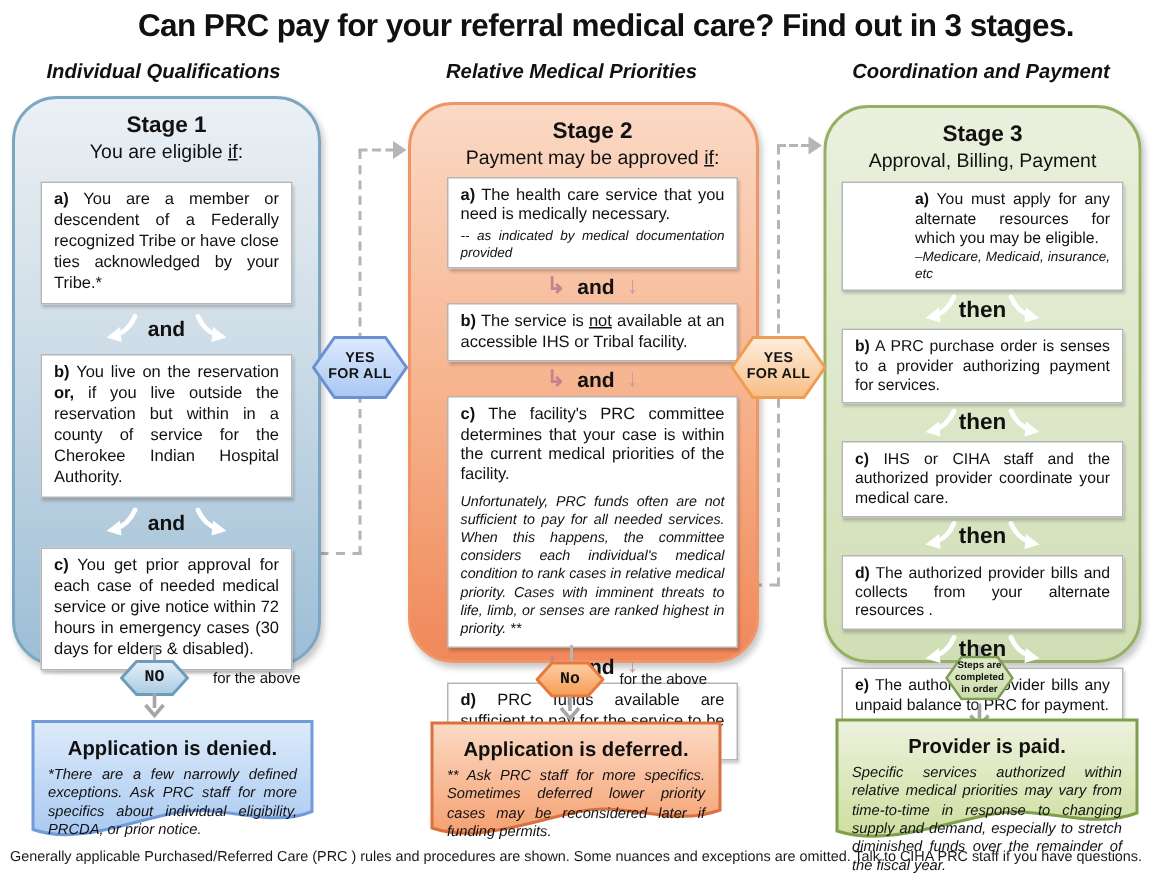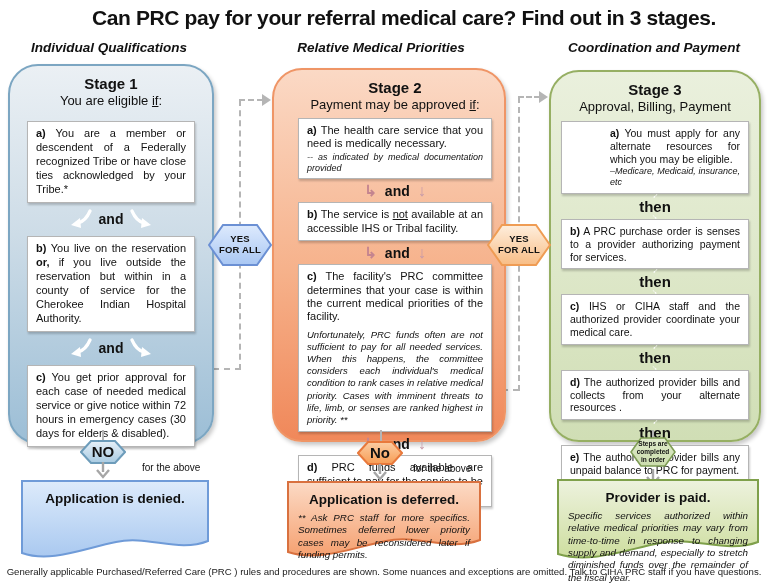--- a/index.html
+++ b/index.html
@@ -29,34 +29,34 @@
   .s1 .wbox{margin:0 17px;font-size:11px;line-height:1.27;}
   .s2 .wbox{margin:0 12px;font-size:11px;line-height:1.22;}
   .s3 .wbox{margin:0 10px;font-size:10.5px;line-height:1.22;}
   .s1 .first{margin-top:13px;}
   .s2 .first{margin-top:6px;}
   .s3 .first{margin-top:7px;padding-left:48px;}
   .note{font-style:italic;font-size:9px;line-height:1.2;margin-top:1px;}
   .bignote{font-style:italic;font-size:9.5px;line-height:1.28;margin-top:5px;text-align:justify;}
   .androw{display:flex;align-items:center;justify-content:center;gap:6px;font-weight:bold;}
   .s1 .androw{height:33px;font-size:14px;}
-  .s3 .thenrow{height:25px;font-size:15px;display:flex;align-items:center;justify-content:center;gap:0;font-weight:bold;flex-direction:column;}
+  .s3 .thenrow{height:25px;font-size:15px;display:flex;align-items:center;justify-content:center;gap:0;font-weight:bold;}
   .androw2{height:23px;display:flex;align-items:center;justify-content:center;gap:8px;font-weight:bold;font-size:14px;}
   .glyph{color:#c4848f;font-weight:bold;font-size:15px;line-height:1;}
   .glyph.down{font-size:16px;color:#c79aa8;}
   
   .hex{position:absolute;}
   .hex svg{position:absolute;left:0;top:0;width:100%;height:100%;}
   .hex .hextext{position:absolute;left:0;top:0;width:100%;height:100%;
     display:flex;flex-direction:column;align-items:center;justify-content:center;
     font-weight:bold;line-height:1.15;}
   .hex-yes .hextext{font-size:9.5px;letter-spacing:.2px;}
-  .hex-no .hextext{font-size:15px;}
+  .hex-no .hextext{font-size:11px;font-family:Liberation Mono, monospace;}
   .hex-steps .hextext{font-size:6.5px;font-weight:bold;line-height:1.25;}
-  .sidelabel{position:absolute;font-size:10px;margin-top:15px;}
+  .sidelabel{position:absolute;font-size:10px;}
   
   .dash-h{position:absolute;border-top:2px dashed #b5b5b5;}
   .dash-v{position:absolute;border-left:2px dashed #b5b5b5;}
   .dash-arrow{position:absolute;width:0;height:0;border-top:6px solid transparent;
     border-bottom:6px solid transparent;border-left:9px solid #b5b5b5;}
   
   .banner{position:absolute;}
   .banner svg.shape{position:absolute;left:0;top:0;width:100%;height:100%;}
   .banner .btitle{position:relative;text-align:center;font-weight:bold;font-size:13.5px;padding-top:12px;}
   .banner .bnote{position:relative;font-style:italic;font-size:9.8px;line-height:1.26;
@@ -254,20 +254,21 @@
   <svg class="shape" viewBox="0 0 190 84" preserveAspectRatio="none">
     <defs>
         <linearGradient id="gB1" x1="0" y1="0" x2="0" y2="1">
           <stop offset="0" stop-color="#ddebfb"></stop>
           <stop offset="1" stop-color="#aac9f0"></stop>
         </linearGradient>
       </defs>
     <path d="M2,2 L188,2 L188,62 C158,74 128,56 96,63 C62,70 30,84 2,74 Z" fill="url(#gB1)" stroke="#6f9bd8" stroke-width="2"></path>
   </svg>
   <div class="btitle">Application is denied.</div>
+  <div class="bnote">*There are a few narrowly defined exceptions. Ask PRC staff for more specifics about individual eligibility, PRCDA, or prior notice.</div>
 </div>
 
 <div class="dash-v" style="left:380px;top:430px;height:11px;"></div>
 <div class="hex hex-no" style="left:357px;top:441px;width:46px;height:24px;">
   <svg viewBox="0 0 46 24">
     <defs>
         <linearGradient id="gN2" x1="0" y1="0" x2="0" y2="1">
           <stop offset="0" stop-color="#fccda3"></stop>
           <stop offset="1" stop-color="#f79d55"></stop>
         </linearGradient>

